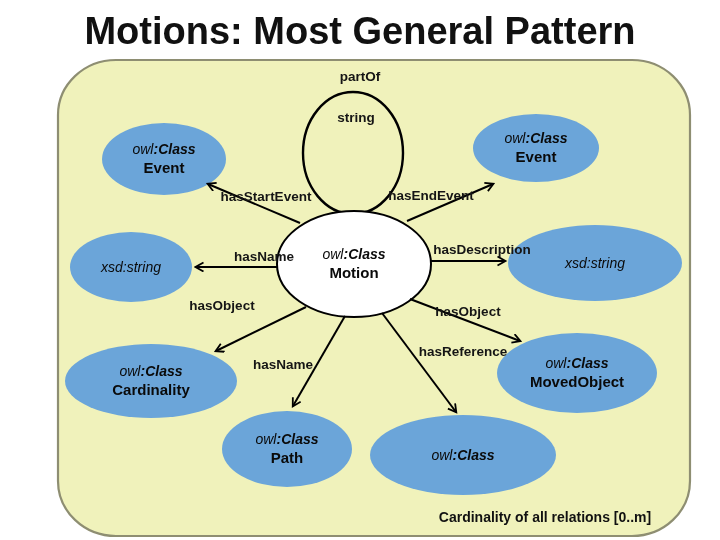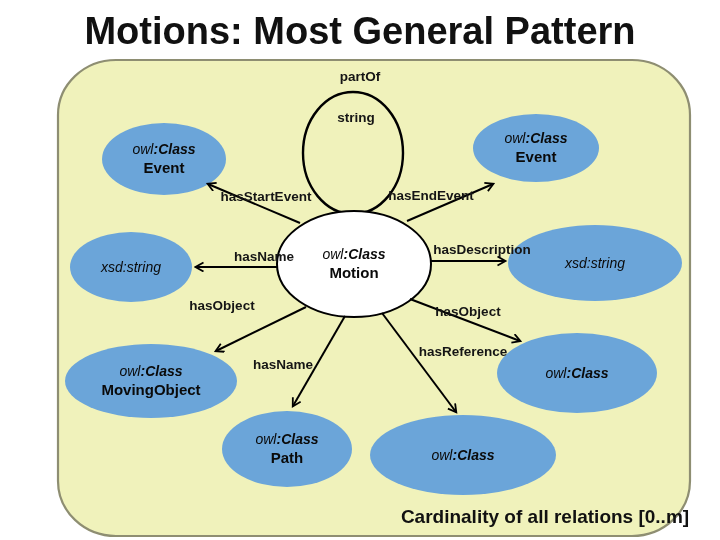--- a/index.html
+++ b/index.html
@@ -19,21 +19,21 @@
   .node-label{
     position:absolute;transform:translate(-50%,-50%);text-align:center;
     color:#0a0a0a;line-height:1.3;white-space:nowrap;
   }
   .tline{font-size:14px;}
   .it{font-style:italic;font-weight:400;}
   .bi{font-style:italic;font-weight:700;}
   .nm{font-size:15px;font-weight:700;}
   .footer-note{
     position:absolute;transform:translate(-50%,-50%);
-    font-size:19px;font-weight:700;color:#111;white-space:nowrap;
+    font-size:14px;font-weight:700;color:#111;white-space:nowrap;
   }
 </style>
 </head>
 <body>
 
 <div class="slide">
 
   <div class="title">Motions: Most General Pattern</div>
 
   <svg class="diagram-svg" viewBox="0 0 720 540">
@@ -86,25 +86,26 @@
   <div class="node-label" style="left:131px;top:267px;">
     <div class="tline it">xsd:string</div>
   </div>
 
   <div class="node-label" style="left:595px;top:263px;">
     <div class="tline it">xsd:string</div>
   </div>
 
   <div class="node-label" style="left:151px;top:381px;">
     <div class="tline"><span class="it">owl</span><span class="bi">:Class</span></div>
-    <div class="nm">MovingObject</div>
+    <div class="nm">Cardinality</div>
   </div>
 
   <div class="node-label" style="left:577px;top:373px;">
     <div class="tline"><span class="it">owl</span><span class="bi">:Class</span></div>
+    <div class="nm">MovedObject</div>
   </div>
 
   <div class="node-label" style="left:287px;top:449px;">
     <div class="tline"><span class="it">owl</span><span class="bi">:Class</span></div>
     <div class="nm">Path</div>
   </div>
 
   <div class="node-label" style="left:463px;top:455px;">
     <div class="tline"><span class="it">owl</span><span class="bi">:Class</span></div>
   </div>

